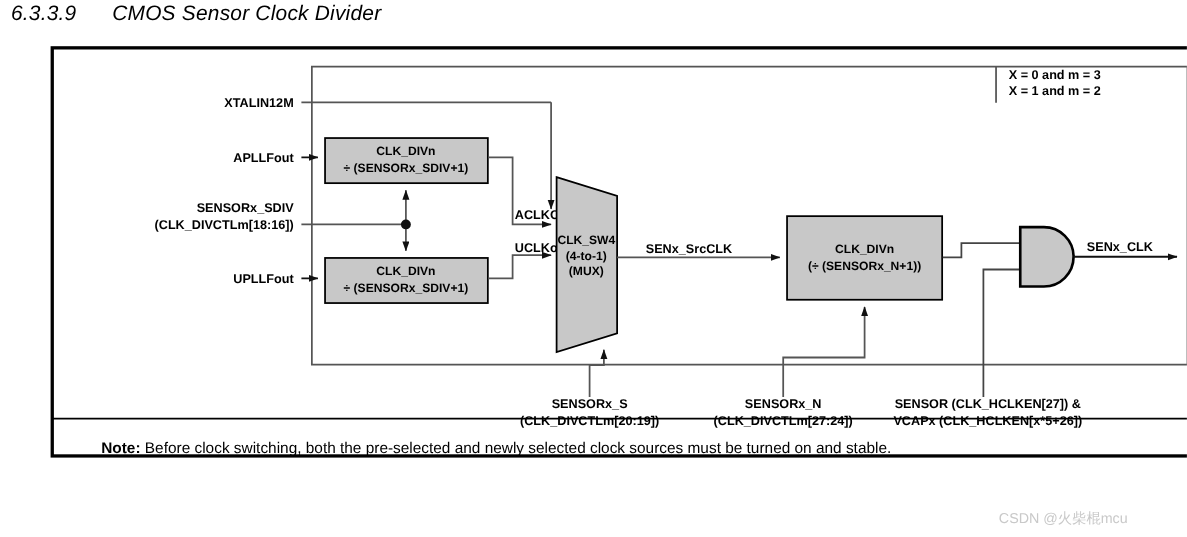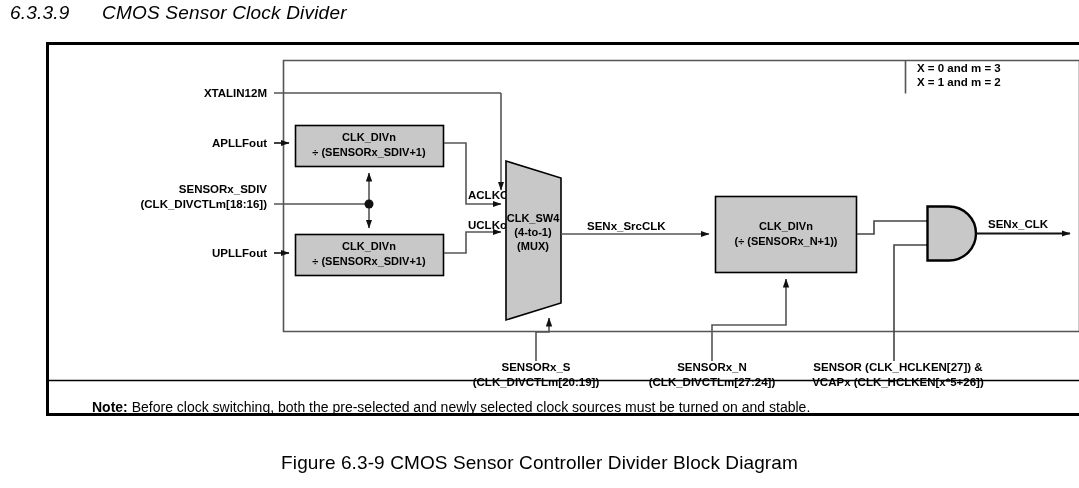--- a/index.html
+++ b/index.html
@@ -180,15 +180,15 @@
 
     <text class="lbl" x="862" y="335" text-anchor="middle">SENSOR (CLK_HCLKEN[27]) &amp;</text>
     <text class="lbl" x="862" y="350" text-anchor="middle">VCAPx (CLK_HCLKEN[x*5+26])</text>
 
     <text class="note" x="56" y="376">
       <tspan class="note-b">Note:</tspan><tspan> Before clock switching, both the pre-selected and newly selected clock sources must be turned on and stable.</tspan>
     </text>
   </svg>
   </div>
 
-  <div class="fig-caption">Figure 6.3-9 CMOS Sensor Controller Divider Block Diagram</div>
+  <div class="watermark">CSDN @火柴棍mcu</div>
 
 </div>
 
 </body></html>

